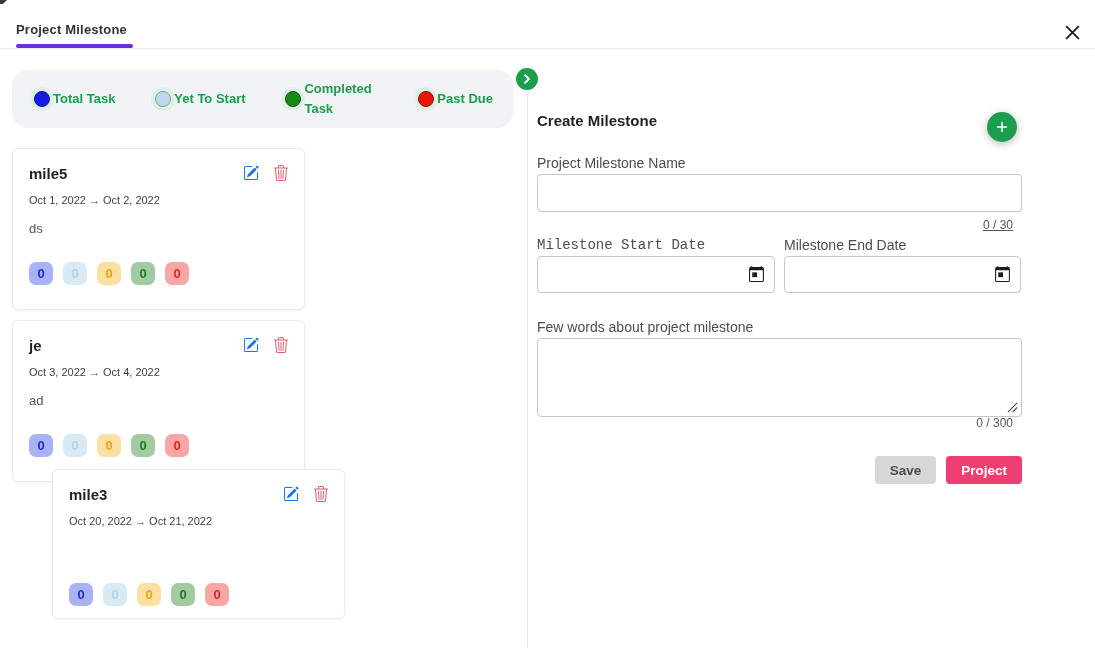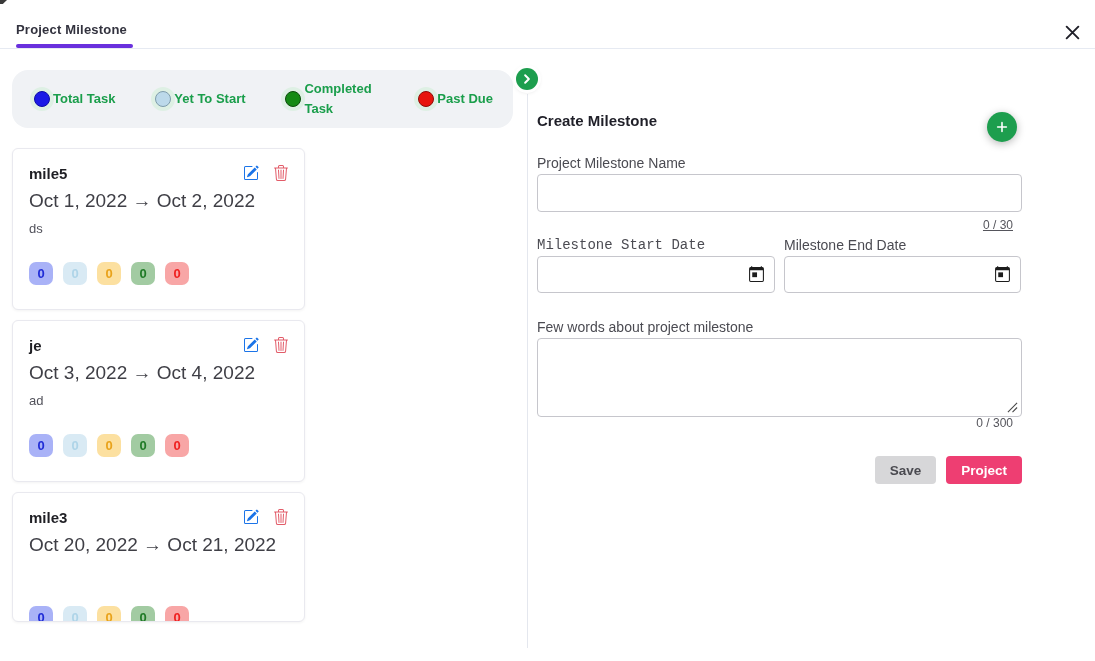--- a/index.html
+++ b/index.html
@@ -29,26 +29,26 @@
 
   .expand-btn { position: absolute; left: 516px; top: 68px; width: 22px; height: 22px; border-radius: 50%; background: #1d9e4e; display: flex; align-items: center; justify-content: center; box-shadow: 0 0 0 3px rgba(255,255,255,.95), 0 1px 5px rgba(0,0,0,.25); cursor: pointer; z-index: 3; }
   .expand-btn svg { width: 12px; height: 12px; }
 
   .v-divider { position: absolute; left: 527px; top: 94px; width: 1px; height: 554px; background: #e4e7ee; }
 
   
   .card { position: absolute; left: 12px; width: 293px; background: #fff; border: 1px solid #e9e9ef; border-radius: 6px; box-shadow: 0 1px 3px rgba(0,0,0,.05); padding: 15px 16px 12px; overflow: hidden; }
   .card-1 { top: 148px; height: 162px; }
   .card-2 { top: 320px; height: 162px; }
-  .card-3 { top: 492px; height: 130px; }
+  .card-3 { top: 469px; height: 150px; margin-left: 40px; }
   .card-title { font-size: 15px; font-weight: bold; color: #1f1f24; line-height: 19px; }
   .card-actions { position: absolute; right: 14px; top: 15px; display: flex; gap: 12px; align-items: center; }
   .icon-btn { width: 18px; height: 18px; cursor: pointer; display: flex; align-items: center; justify-content: center; }
   .icon-btn svg { width: 16px; height: 16px; }
-  .card-dates { margin-top: 9px; font-size: 19px; color: #3f3f46; line-height: 17px; }
+  .card-dates { margin-top: 9px; font-size: 11px; color: #3f3f46; line-height: 17px; }
   .card-desc { margin-top: 12px; font-size: 13px; color: #52525b; line-height: 15px; min-height: 15px; }
   .badge-row { margin-top: 26px; display: flex; gap: 10px; }
   .badge { width: 24px; height: 23px; border-radius: 7px; display: flex; align-items: center; justify-content: center; font-size: 13px; font-weight: bold; }
   .badge-total { background: #a9b2f7; color: #1f2bd6; }
   .badge-yts   { background: #d9eaf4; color: #aed4e8; }
   .badge-prog  { background: #fce0a0; color: #e9a21a; }
   .badge-comp  { background: #a2cba2; color: #1f7a26; }
   .badge-past  { background: #f8a6a6; color: #ef1f1f; }
 
   

